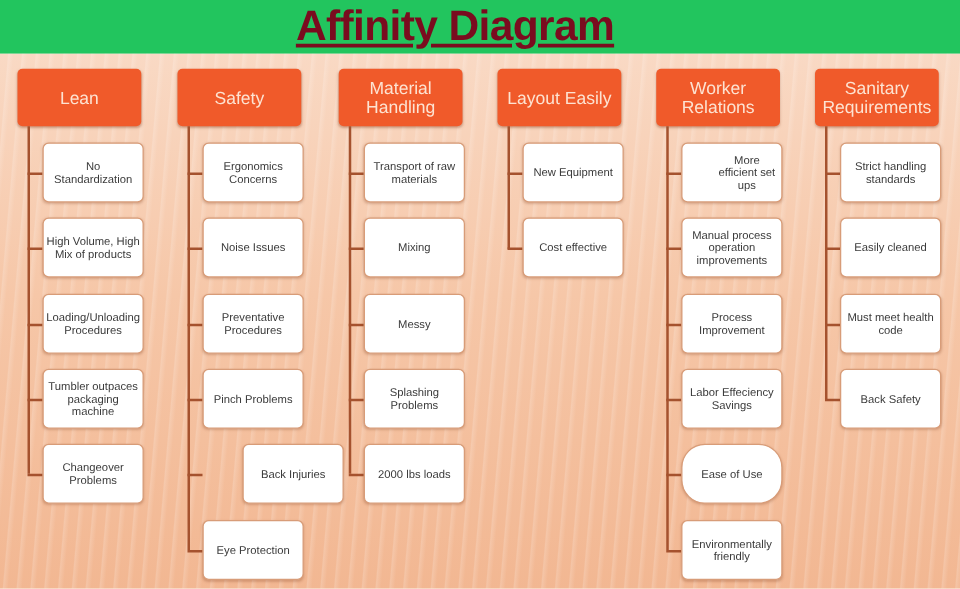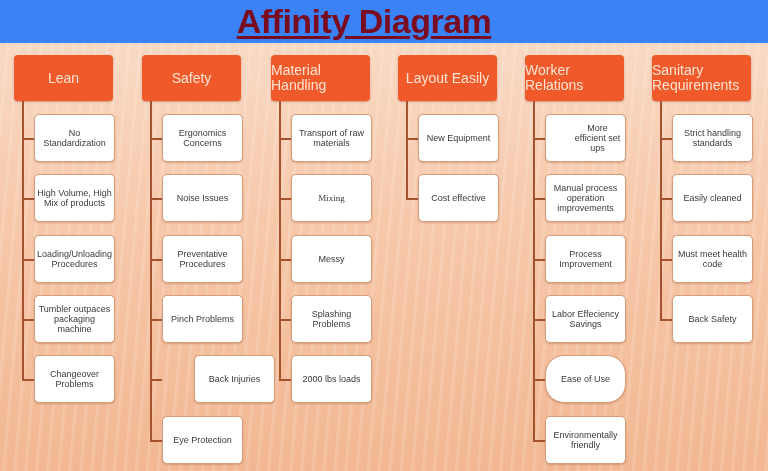--- a/index.html
+++ b/index.html
@@ -1,25 +1,25 @@
 <!DOCTYPE html>
 <html><head>
 <meta charset="utf-8">
 <style>
   html, body { margin:0; padding:0; }
   body { width:768px; height:471px; position:relative; overflow:hidden; background:#ffffff; font-family:"Liberation Sans", sans-serif; }
-  .title-band { position:absolute; left:0; top:0; width:768px; height:43px; background:#3b82f6; }
+  .title-band { position:absolute; left:0; top:0; width:768px; height:43px; background:#22c55e; }
   .title { position:absolute; left:0; top:2px; width:728px; text-align:center; font-family:"Liberation Sans", sans-serif; font-weight:bold; font-size:34px; line-height:38px; color:#7a0c1f; text-decoration:underline; text-decoration-thickness:3px; text-underline-offset:3px; letter-spacing:-0.5px; }
   .canvas { position:absolute; left:0; top:43px; width:768px; height:428px;
     background:
       repeating-linear-gradient(95deg, rgba(255,255,255,0.0) 0px, rgba(255,255,255,0.0) 6px, rgba(255,255,255,0.18) 7px, rgba(255,255,255,0.0) 11px),
       linear-gradient(180deg, #f9d9c4 0%, #f6c7a8 45%, #f2b792 100%);
   }
   .column { position:absolute; top:0; width:110px; height:428px; }
-  .header { position:absolute; left:0; top:12px; width:99px; height:46px; background:#f05a2a; border-radius:4px; box-shadow:0 1px 2px rgba(120,40,10,0.35); display:flex; align-items:center; justify-content:center; color:#fde3d2; font-size:14px; line-height:15px; }
+  .header { position:absolute; left:0; top:12px; width:99px; height:46px; background:#f05a2a; border-radius:4px; box-shadow:0 1px 2px rgba(120,40,10,0.35); display:flex; align-items:center; justify-content:center; text-align:center; color:#fde3d2; font-size:14px; line-height:15px; }
   .vline { position:absolute; left:8px; top:58px; width:1.5px; background:#a5522e; }
   .hline { position:absolute; left:8px; width:12px; height:1.5px; background:#a5522e; }
   .card { position:absolute; left:20px; width:81px; height:48px; background:#ffffff; border:1px solid #d89c78; border-radius:5px; box-shadow:0 1px 2px rgba(120,50,20,0.25); display:flex; align-items:center; justify-content:center; text-align:center; color:#3a3a3a; font-size:9px; line-height:10px; padding:0 2px; box-sizing:border-box; }
 </style>
 </head>
 <body>
 
 <div class="title-band">
   <div class="title">Affinity Diagram</div>
 </div>
@@ -57,21 +57,21 @@
     <div class="hline" style="top:397px;"></div>
     <div class="card" style="top:373px;">Eye Protection</div>
   </div>
 
   <div class="column" style="left:271px;">
     <div class="header">Material Handling</div>
     <div class="vline" style="height:278px;"></div>
     <div class="hline" style="top:95px;"></div>
     <div class="card" style="top:71px;">Transport of raw materials</div>
     <div class="hline" style="top:155px;"></div>
-    <div class="card" style="top:131px;font-family:Liberation Serif, serif;">Mixing</div>
+    <div class="card" style="top:131px;">Mixing</div>
     <div class="hline" style="top:216px;"></div>
     <div class="card" style="top:192px;">Messy</div>
     <div class="hline" style="top:276px;"></div>
     <div class="card" style="top:252px;">Splashing Problems</div>
     <div class="hline" style="top:336px;"></div>
     <div class="card" style="top:312px;">2000 lbs loads</div>
   </div>
 
   <div class="column" style="left:398px;">
     <div class="header">Layout Easily</div>

